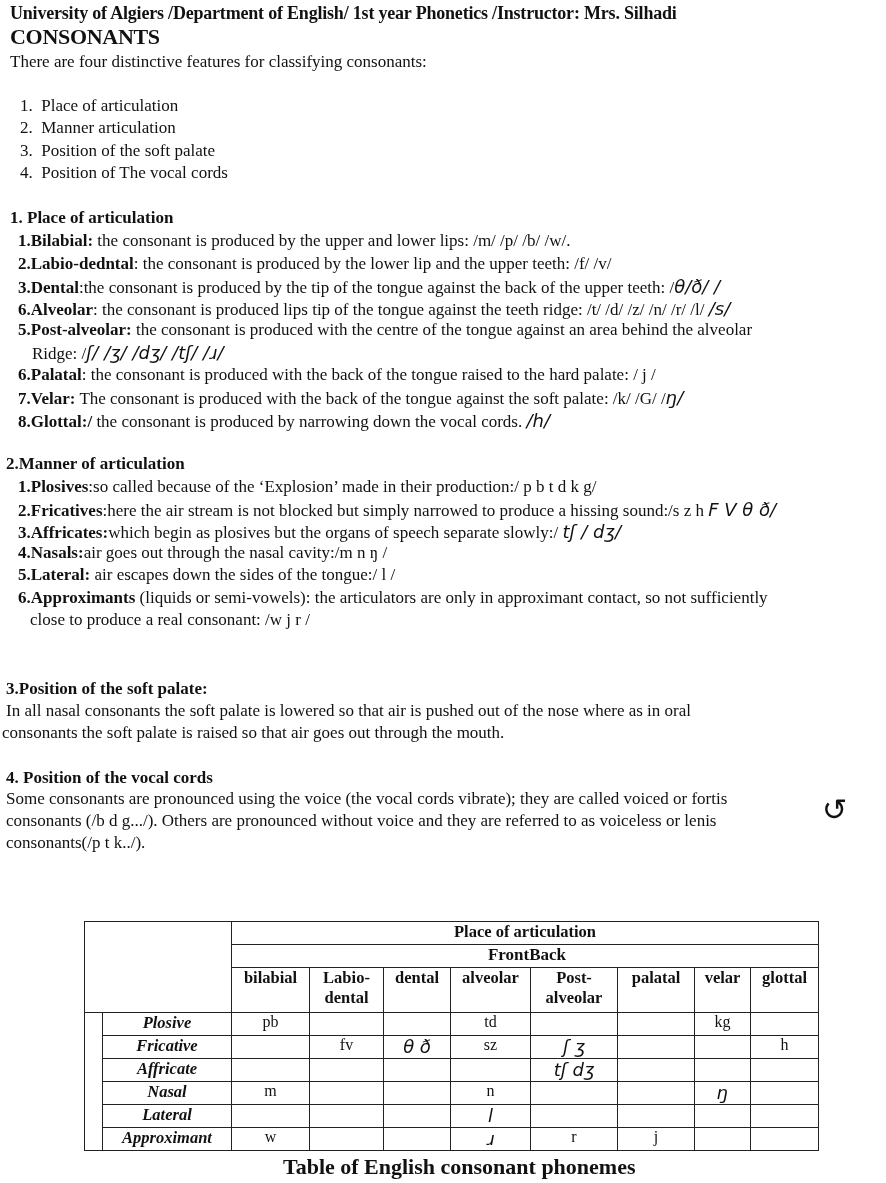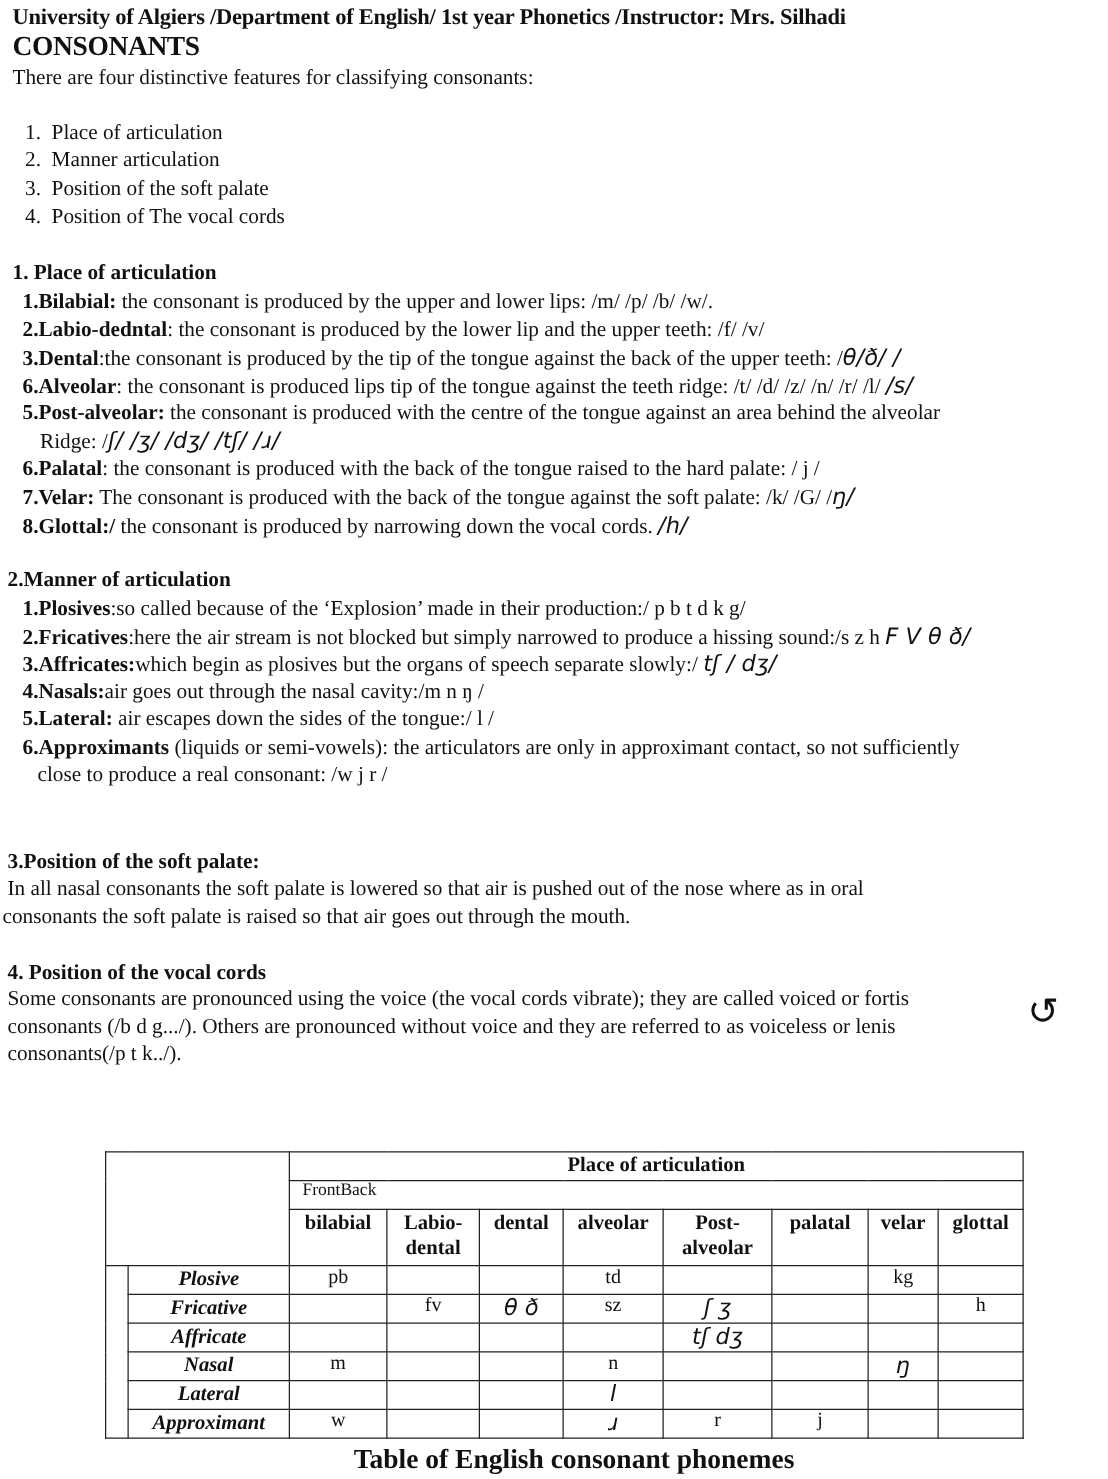--- a/index.html
+++ b/index.html
@@ -17,21 +17,21 @@
   .line { font-size:17px; }
   .line b { font-weight:bold; }
   .hand { font-family:"DejaVu Sans", sans-serif; font-style:italic; font-size:18px; }
   table.ctab {
     position:absolute; left:84px; top:921px; width:734px;
     border-collapse:collapse; font-size:16px; table-layout:fixed;
   }
   table.ctab td { border:1.5px solid #222; padding:0; height:22px; text-align:center; vertical-align:top; }
   table.ctab td.rl { font-weight:bold; font-size:16.5px;font-style:italic; }
   table.ctab td.hd { font-weight:bold; font-size:16.5px; }
-  .ftb { display:flex; justify-content:flex-start; padding:0 6px 0 10px; font-weight:normal; font-size:14px; }
+  .ftb { display:flex; justify-content:center; padding:0 6px 0 10px; font-weight:bold; font-size:17px; }
   .caption { left:283px; top:1154px; font-size:22px; font-weight:bold; }
   .arrow { font-family:"DejaVu Sans", sans-serif; font-size:30px; }
 </style>
 </head>
 <body>
 
 <div class="abs header-line">University of Algiers /Department of English/ 1st year Phonetics /Instructor: Mrs. Silhadi</div>
 <div class="abs doc-title">CONSONANTS</div>
 <div class="abs intro">There are four distinctive features for classifying consonants:</div>
 

